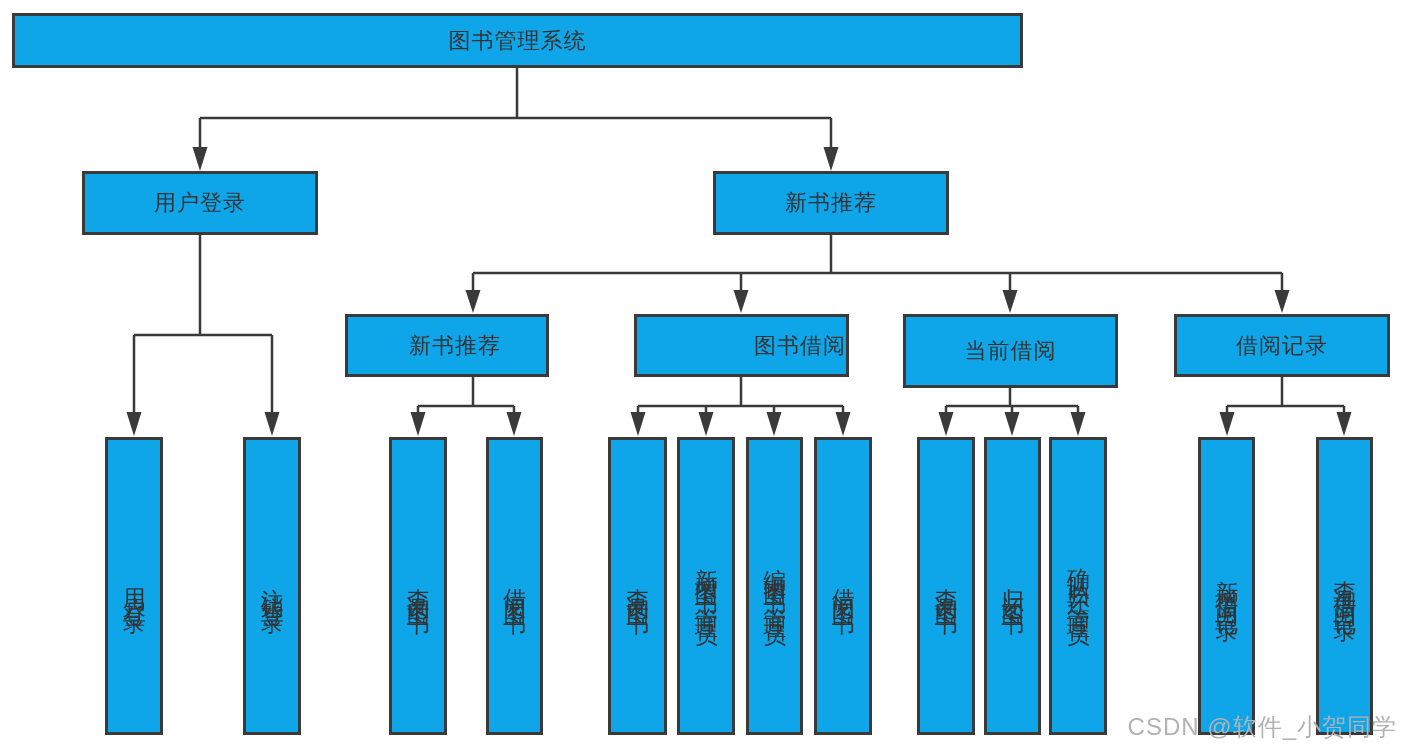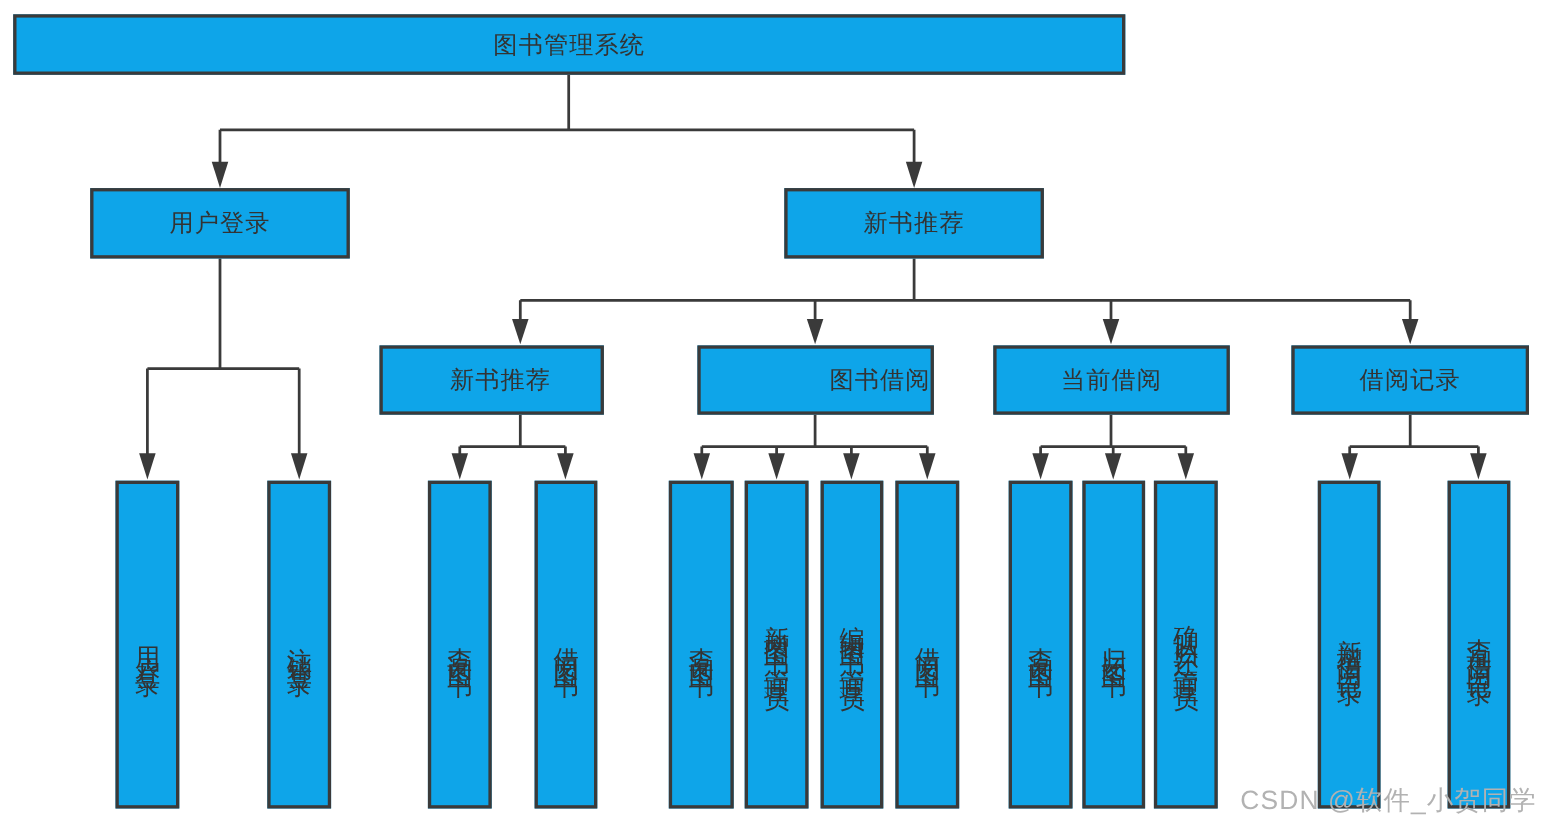--- a/index.html
+++ b/index.html
@@ -120,21 +120,21 @@
   <div class="node h-node" style="left:713px; top:171px; width:236px; height:64px;">
     <span class="label">新书推荐</span>
   </div>
 
   <div class="node h-node" style="left:345px; top:314px; width:204px; height:63px;padding-left:16px;">
     <span class="label">新书推荐</span>
   </div>
   <div class="node h-node" style="left:634px; top:314px; width:215px; height:63px;justify-content:flex-end;">
     <span class="label">图书借阅</span>
   </div>
-  <div class="node h-node" style="left:903px; top:314px; width:215px; height:63px;">
+  <div class="node h-node" style="left:903px; top:314px; width:215px; height:74px;">
     <span class="label">当前借阅</span>
   </div>
   <div class="node h-node" style="left:1174px; top:314px; width:216px; height:63px;">
     <span class="label">借阅记录</span>
   </div>
 
   <div class="node v-node" style="left:105px; top:437px; width:58px; height:298px;">
     <span class="label">用户登录</span>
   </div>
   <div class="node v-node" style="left:243px; top:437px; width:58px; height:298px;">

